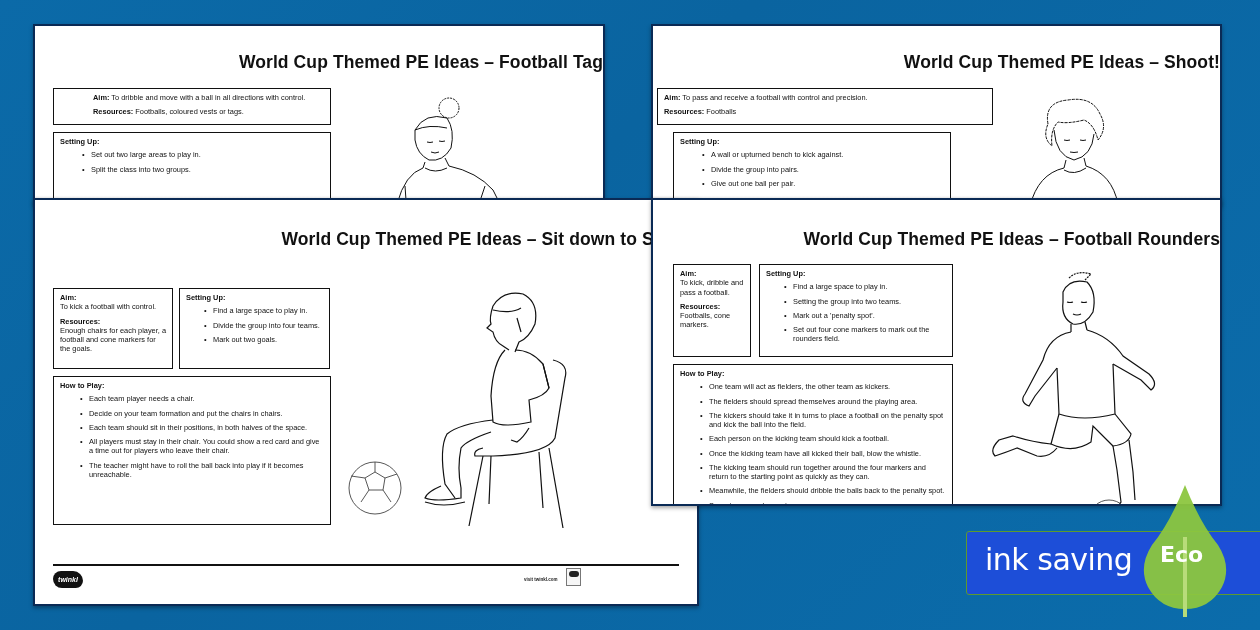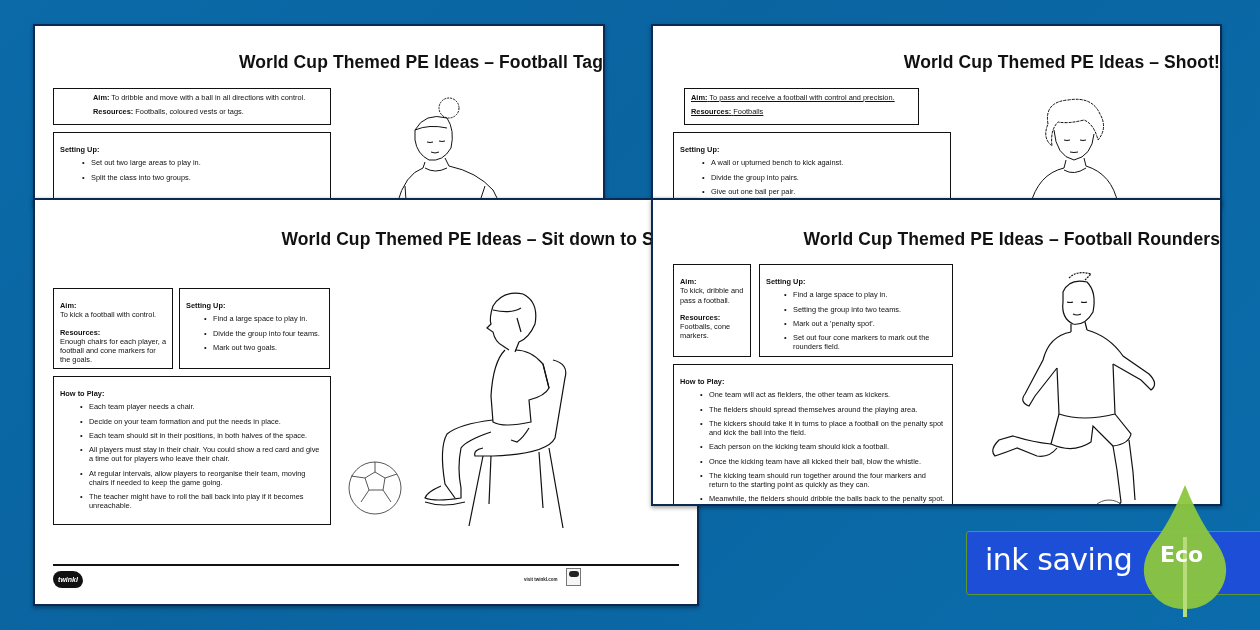--- a/index.html
+++ b/index.html
@@ -30,21 +30,21 @@
 
   .title {
     position: absolute; left: 0; right: 0; text-align: right;
     font-weight: bold; font-size: 17.5px; color: #111; letter-spacing: 0.1px;
   }
   .box {
     position: absolute; border: 1.5px solid #111; background: #fff;
     font-size: 7.4px; line-height: 1.25; padding: 4px 6px; color: #111;
   }
   .box b { font-weight: bold; }
-  .box .lbl { font-weight: bold; display: block; margin-top: 8px; }
+  .box .lbl { font-weight: bold; display: block; }
   .box p { margin-bottom: 5px; }
   .box ul { list-style: none; margin-left: 22px; margin-top: 4px; }
   .box li { position: relative; margin-bottom: 5px; padding-left: 9px; }
   .box li::before { content: "•"; position: absolute; left: 0; top: 0; }
   .footer-line { position: absolute; left: 18px; right: 18px; height: 2px; background: #111; }
   .twinkl-logo {
     position: absolute; width: 30px; height: 17px; background: #111; color: #fff;
     border-radius: 9px 11px 8px 10px; font-size: 7px; font-weight: bold;
     display: flex; align-items: center; justify-content: center; font-style: italic;
   }
@@ -93,21 +93,21 @@
       <path d="M40 68 L38 74 M60 64 L64 72"></path>
       <path d="M38 74 Q20 80 12 110 M64 72 Q92 78 108 96 L116 112"></path>
       <path d="M40 74 Q50 80 62 74"></path>
       <path d="M20 92 L22 120 M100 92 L94 110"></path>
     </g>
   </svg>
 </div>
 
 <div class="page back" id="p2">
   <div class="title" style="top:26px;">World Cup Themed PE Ideas – Shoot!</div>
-  <div class="box" style="left:31px; top:62px; width:235px; height:37px;text-decoration:underline;">
+  <div class="box" style="left:4px; top:62px; width:336px; height:37px;">
     <p><b>Aim:</b> <span>To pass and receive a football with control and precision.</span></p>
     <p><b>Resources:</b> <span>Footballs</span></p>
   </div>
   <div class="box" style="left:20px; top:106px; width:278px; height:90px;">
     <span class="lbl">Setting Up:</span>
     <ul>
       <li>A wall or upturned bench to kick against.</li>
       <li>Divide the group into pairs.</li>
       <li>Give out one ball per pair.</li>
     </ul>
@@ -137,24 +137,23 @@
     <ul style="margin-left:18px;">
       <li>Find a large space to play in.</li>
       <li>Divide the group into four teams.</li>
       <li>Mark out two goals.</li>
     </ul>
   </div>
   <div class="box" style="left:18px; top:176px; width:278px; height:149px;">
     <span class="lbl">How to Play:</span>
     <ul style="margin-left:20px;">
       <li>Each team player needs a chair.</li>
-      <li>Decide on your team formation and put the needs in place.</li>
+      <li>Decide on your team formation and put the chairs in chairs.</li>
       <li>Each team should sit in their positions, in both halves of the space.</li>
       <li>All players must stay in their chair. You could show a red card and give a time out for players who leave their chair.</li>
-      <li>At regular intervals, allow players to reorganise their team, moving chairs if needed to keep the game going.</li>
       <li>The teacher might have to roll the ball back into play if it becomes unreachable.</li>
     </ul>
   </div>
   <svg class="illus" style="left:308px; top:88px;" width="240" height="240" viewBox="0 0 240 240">
     <g fill="none" stroke="#111" stroke-width="1.2">
       <path d="M150 18 Q160 2 180 6 Q196 14 192 36 Q186 50 176 54 L172 64"></path>
       <path d="M150 18 Q146 30 148 36 L144 40 L150 44 Q152 54 160 58 L166 62"></path>
       <path d="M150 22 Q168 26 178 20 M174 30 L178 44"></path>
       <path d="M162 62 Q150 74 148 108 L150 134 Q160 140 188 134 L186 112 Q202 108 206 100 L200 76 Q188 62 172 62"></path>
       <path d="M200 76 L206 100"></path>

